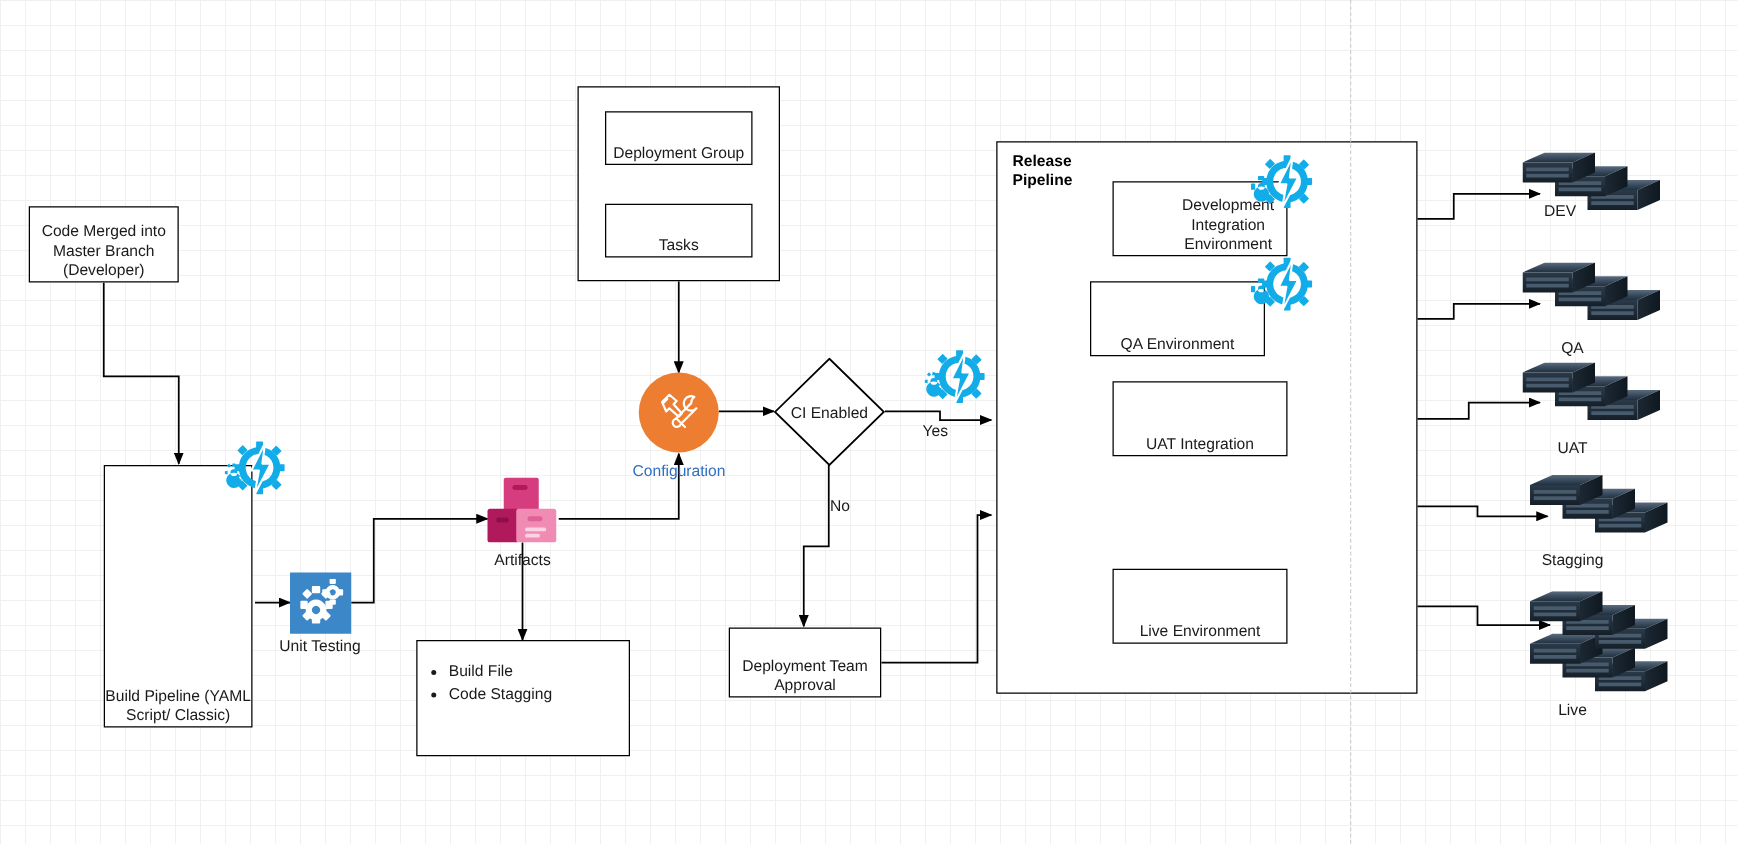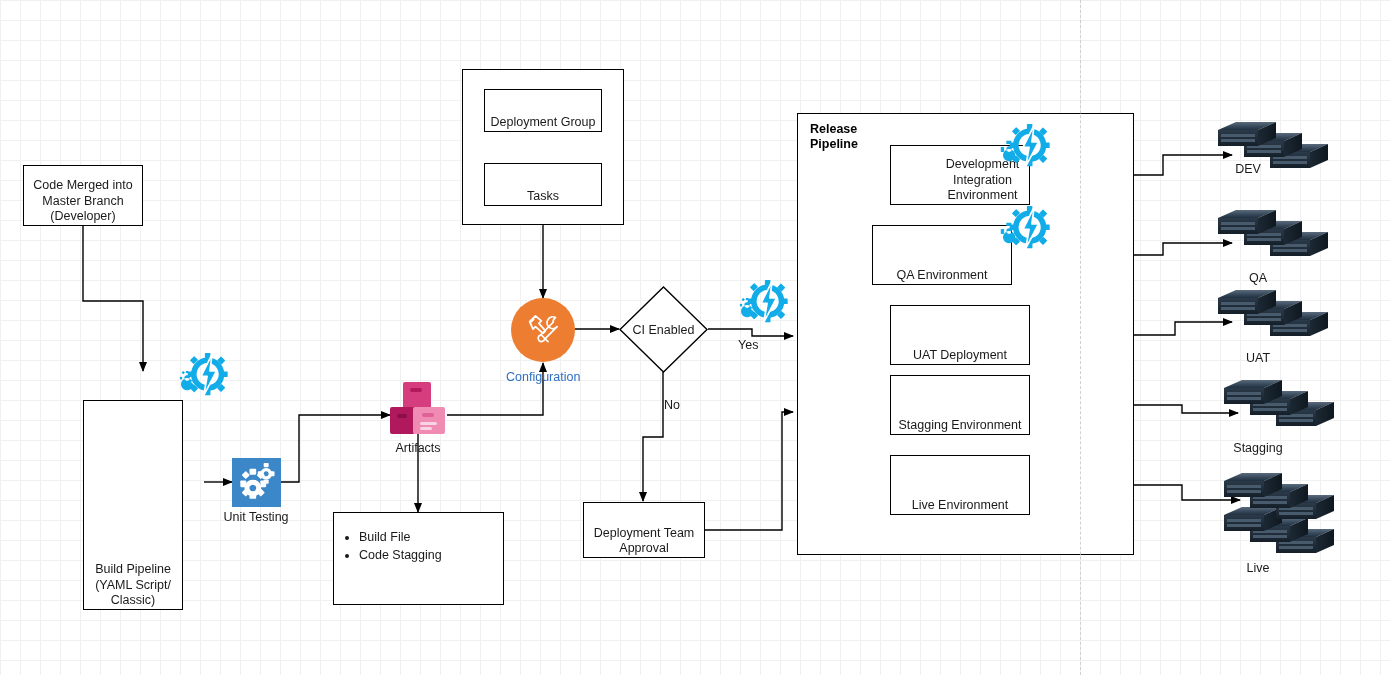--- a/index.html
+++ b/index.html
@@ -107,21 +107,21 @@
 
     <g stroke="#2b2b2b" stroke-width="1.3" fill="none">
       <path d="M876,310 q-10,0 -10,10 L866,505 q0,10 10,10"></path>
     </g>
   </svg>
 
   <div class="node boxshape" style="left:23px;top:165px;width:120px;height:61px;">
     <span>Code Merged into Master Branch (Developer)</span>
   </div>
 
-  <div class="node boxshape" style="left:83px;top:372px;width:100px;height:210px;margin-top:28px;">
+  <div class="node boxshape" style="left:83px;top:372px;width:119px;height:210px;">
     <span>Build Pipeline (YAML Script/ Classic)</span>
   </div>
 
   <div class="gearbolt" style="left:173px;top:352px;width:56px;height:50px;">
     <svg viewBox="0 0 100 90" width="56" height="50" xmlns="http://www.w3.org/2000/svg">
       <g fill="#12ACE8">
         <path d="M25,58 m0,-11 a11,11 0 1,0 0.01,0 z M20,47 a5,5 0 1,1 10,0 a5,5 0 1,1 -10,0 z
                  M23,34 h4 l0.6,4 h-5.2 z M23,60 h4 l-0.6,-4 h-5.2 z
                  M12,45 v4 l4,0.6 v-5.2 z M38,45 v4 l-4,0.6 v-5.2 z
                  M15,37 l3,-3 l3,3 l-3,3 z M32,54 l3,-3 l3,3 l-3,3 z
@@ -254,24 +254,21 @@
   <div class="rp-title" style="left:810px;top:122px;">Release
 Pipeline</div>
 
   <div class="node boxshape" style="left:890px;top:145px;width:140px;height:60px;padding-left:45px;">
     <span>Development Integration Environment</span>
   </div>
   <div class="node boxshape" style="left:872px;top:225px;width:140px;height:60px;">
     <span>QA Environment</span>
   </div>
   <div class="node boxshape" style="left:890px;top:305px;width:140px;height:60px;">
-    <span>UAT Deployment</span>
-  </div>
-  <div class="node boxshape" style="left:890px;top:375px;width:140px;height:60px;">
-    <span>Stagging Environment</span>
+    <span>UAT Integration</span>
   </div>
   <div class="node boxshape" style="left:890px;top:455px;width:140px;height:60px;">
     <span>Live Environment</span>
   </div>
 
   <div class="gearbolt" style="left:995px;top:123px;width:56px;height:50px;">
     <svg viewBox="0 0 100 90" width="56" height="50" xmlns="http://www.w3.org/2000/svg">
       <g fill="#12ACE8">
         <path d="M25,58 m0,-11 a11,11 0 1,0 0.01,0 z M20,47 a5,5 0 1,1 10,0 a5,5 0 1,1 -10,0 z"></path>
         <path d="M62,10 a30,30 0 1,0 0.01,0 z M62,20 a20,20 0 1,1 -0.01,0 z"></path>

